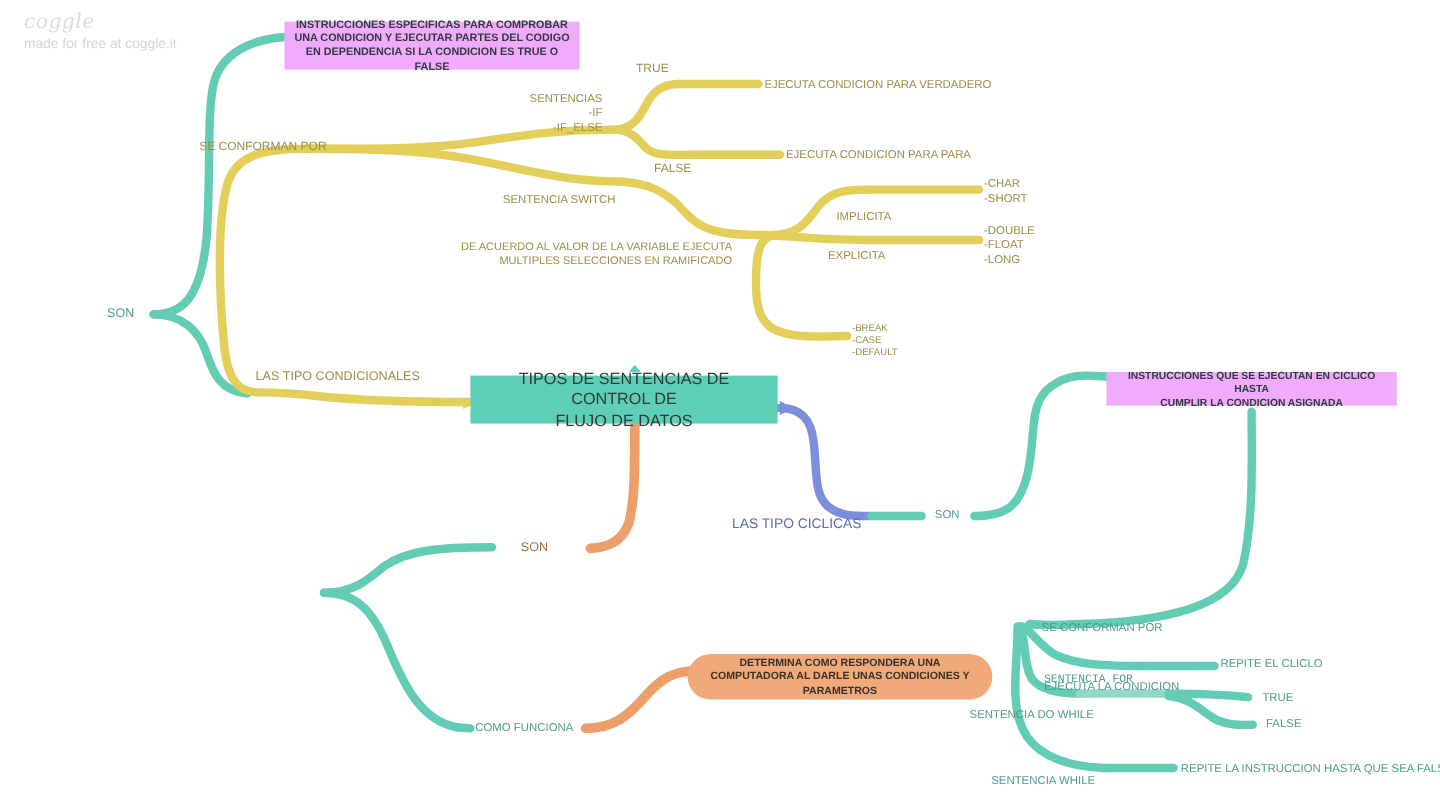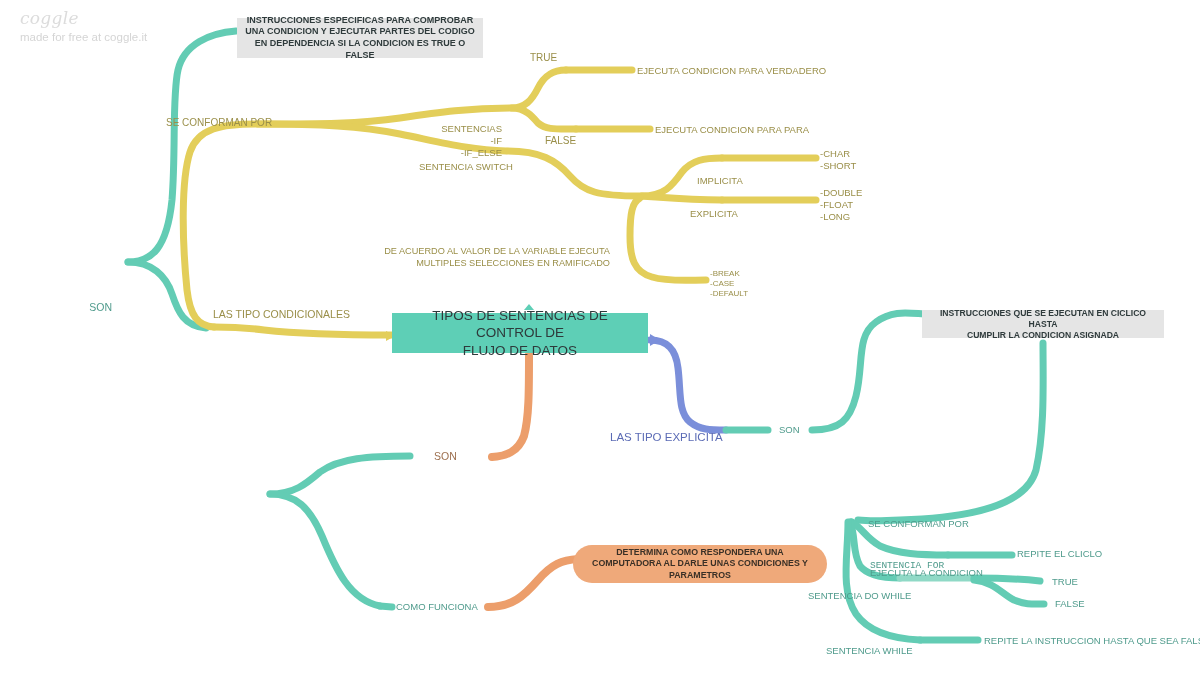--- a/index.html
+++ b/index.html
@@ -57,21 +57,21 @@
     box-sizing: border-box;
     text-align: center;
     font-weight: bold;
     line-height: 1.28;
     white-space: pre-line;
     display: flex;
     align-items: center;
     justify-content: center;
   }
   .node.green {
-    background: #e5e5e5;
+    background: #f0abfc;
     color: #2f3b3c;
   }
   .node.orange {
     background: #EFA97A;
     color: #3a3026;
     border-radius: 26px;
   }
   .node.root {
     background: #5ECFB6;
     color: #2e3a3b;
@@ -82,21 +82,21 @@
   .label {
     position: absolute;
     white-space: pre-line;
     line-height: 1.25;
     user-select: none;
   }
   .label.teal   { color: #4f9b8c; }
   .label.gold   { color: #9a8f49; }
   .label.blue   { color: #5b6bb5; }
   .label.brown  { color: #9d6f4e; }
-  .label.r { text-align: right; margin-top: 46px; }
+  .label.r { text-align: right; }
   .label.l { text-align: left; }
 </style>
 </head>
 <body>
 
 <div id="canvas">
 
   <svg id="edges" viewBox="0 0 1200 676" width="1200" height="676" xmlns="http://www.w3.org/2000/svg">
     <g fill="none" stroke-linecap="round" stroke-linejoin="round">
 
@@ -214,21 +214,21 @@
   <div class="label gold l" style="left:820px; top:187px; width:90px; font-size:9.5px;">-DOUBLE
 -FLOAT
 -LONG</div>
 
   <div class="label gold l" style="left:710px; top:269px; width:90px; font-size:8px;">-BREAK
 -CASE
 -DEFAULT</div>
 
   <div class="label gold l" style="left:213px; top:308px; width:200px; font-size:10.5px;">LAS TIPO CONDICIONALES</div>
 
-  <div class="label blue l" style="left:610px; top:430px; width:160px; font-size:11.5px;">LAS TIPO EXPLICITA</div>
+  <div class="label blue l" style="left:610px; top:430px; width:160px; font-size:11.5px;">LAS TIPO CICLICAS</div>
 
   <div class="label teal l" style="left:779px; top:424px; width:60px; font-size:9.5px;">SON</div>
 
   <div class="label brown l" style="left:434px; top:450px; width:60px; font-size:10.5px;">SON</div>
 
   <div class="label teal l" style="left:396px; top:601px; width:140px; font-size:9.5px;">COMO FUNCIONA</div>
 
   <div class="label teal l" style="left:868px; top:518px; width:160px; font-size:9.5px;">SE CONFORMAN POR</div>
 
   <div class="label teal l" style="left:1017px; top:548px; width:170px; font-size:9.5px;">REPITE EL CLICLO</div>

